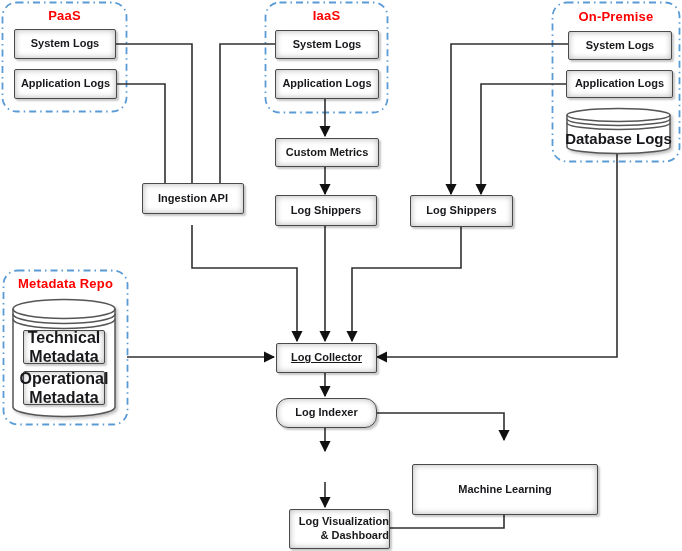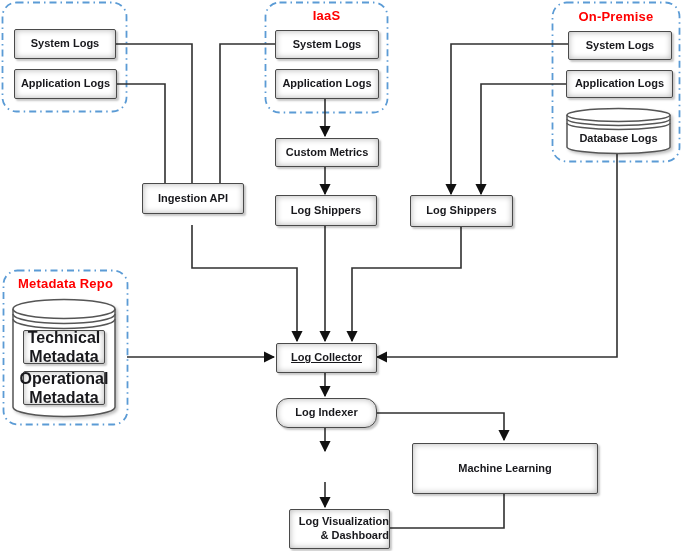--- a/index.html
+++ b/index.html
@@ -70,46 +70,47 @@
     </g>
 
     <g class="cyl" fill="#ffffff" stroke="#555555" stroke-width="1.5">
       <path d="M13,309 L13,407 A51,9.5 0 0 0 115,407 L115,309"></path>
       <ellipse cx="64" cy="309" rx="51" ry="9.5"></ellipse>
       <path fill="none" d="M13,314 A51,9.5 0 0 0 115,314"></path>
       <path fill="none" d="M13,319 A51,9.5 0 0 0 115,319"></path>
     </g>
   </svg>
 
+  <div class="group-title" style="left:2px;top:8px;width:125px;">PaaS</div>
   <div class="group-title" style="left:265px;top:8px;width:123px;">IaaS</div>
   <div class="group-title" style="left:552px;top:9px;width:128px;">On-Premise</div>
   <div class="group-title" style="left:3px;top:276px;width:125px;">Metadata Repo</div>
 
   <div class="node nowrap" style="left:14px;top:29px;width:100px;height:28px;">System Logs</div>
   <div class="node nowrap" style="left:14px;top:69px;width:101px;height:28px;">Application Logs</div>
 
   <div class="node nowrap" style="left:275px;top:30px;width:102px;height:27px;">System Logs</div>
   <div class="node nowrap" style="left:275px;top:69px;width:102px;height:28px;">Application Logs</div>
 
   <div class="node nowrap" style="left:568px;top:31px;width:102px;height:27px;">System Logs</div>
   <div class="node nowrap" style="left:566px;top:70px;width:105px;height:26px;">Application Logs</div>
-  <div style="position:absolute;z-index:3;left:567px;top:127px;width:103px;height:22px;display:flex;align-items:center;justify-content:center;font-weight:bold;font-size:11px;color:#18181c;white-space:nowrap;">Database Logs</div>
+  <div style="position:absolute;z-index:3;left:567px;top:127px;width:103px;height:22px;display:flex;align-items:center;justify-content:center;font-weight:bold;font-size:15px;color:#18181c;white-space:nowrap;">Database Logs</div>
 
   <div class="node nowrap" style="left:275px;top:138px;width:102px;height:27px;">Custom Metrics</div>
   <div class="node nowrap" style="left:142px;top:183px;width:100px;height:29px;">Ingestion API</div>
   <div class="node nowrap" style="left:275px;top:195px;width:100px;height:29px;">Log Shippers</div>
   <div class="node nowrap" style="left:410px;top:195px;width:101px;height:30px;">Log Shippers</div>
 
   <div class="node small" style="left:23px;top:330px;width:80px;height:32px;">Technical Metadata</div>
   <div class="node small" style="left:23px;top:371px;width:80px;height:32px;">Operational Metadata</div>
 
   <div class="node nowrap" style="left:276px;top:343px;width:99px;height:28px;text-decoration:underline;">Log Collector</div>
   <div class="node nowrap" style="left:276px;top:398px;width:99px;height:28px;border-radius:12px;">Log Indexer</div>
   <div class="node" style="left:289px;top:509px;width:99px;height:38px;align-items:flex-end;">
     <span>Log Visualization</span>
     <span>&amp; Dashboard</span>
   </div>
 
-  <div class="node" style="left:412px;top:443px;width:184px;height:49px;">
+  <div class="node" style="left:412px;top:464px;width:184px;height:49px;">
     <span>Machine Learning</span>
   </div>
 
 </div>
 
 </body></html>

